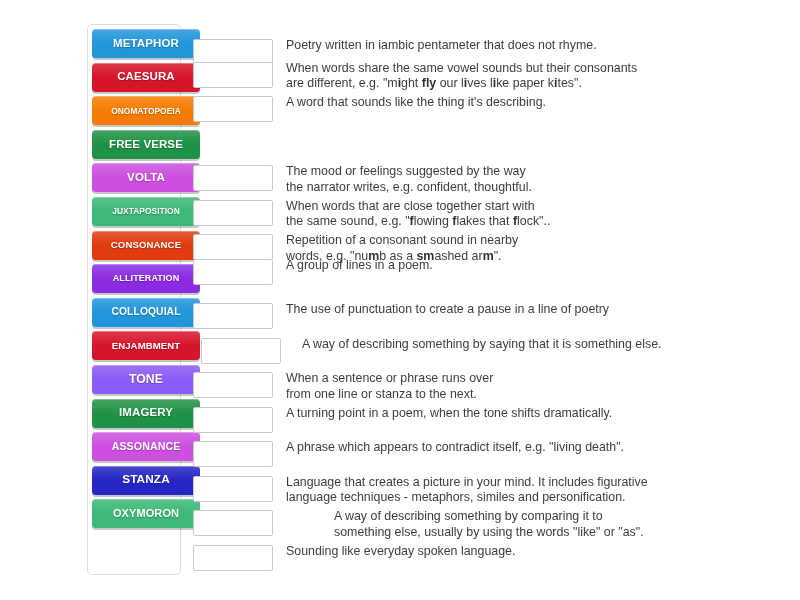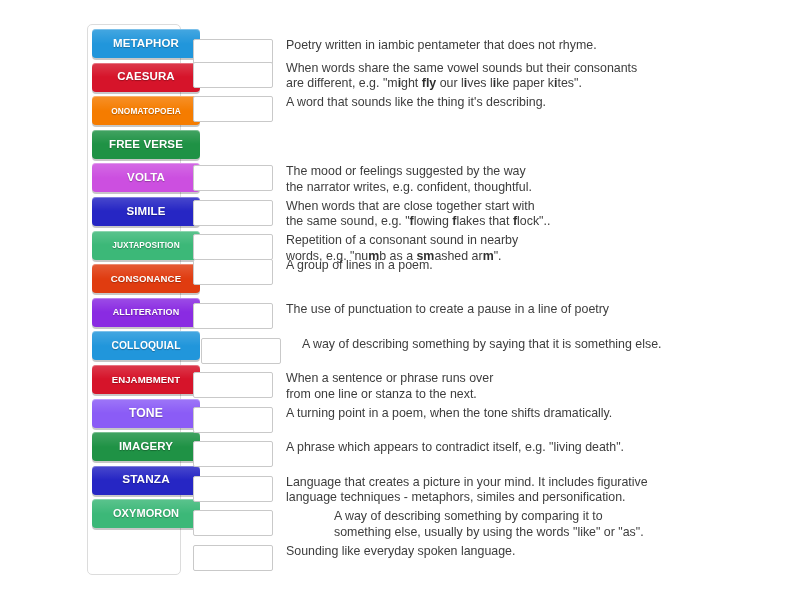--- a/index.html
+++ b/index.html
@@ -116,23 +116,20 @@
       </div>
       <div class="tile" style="background: rgb(245, 124, 0);">
         <span class="tile-label" style="font-size: 8.3px;">ONOMATOPOEIA</span>
       </div>
       <div class="tile" style="background: rgb(31, 146, 69);">
         <span class="tile-label" style="font-size: 11.5px;">FREE VERSE</span>
       </div>
       <div class="tile" style="background: rgb(204, 79, 224);">
         <span class="tile-label" style="font-size: 11.5px;">VOLTA</span>
       </div>
-      <div class="tile" style="background: rgb(38, 38, 196);">
-        <span class="tile-label" style="font-size: 11.5px;">SIMILE</span>
-      </div>
       <div class="tile" style="background: rgb(60, 184, 120);">
         <span class="tile-label" style="font-size: 8.3px;">JUXTAPOSITION</span>
       </div>
       <div class="tile" style="background: rgb(224, 60, 16);">
         <span class="tile-label" style="font-size: 9.6px;">CONSONANCE</span>
       </div>
       <div class="tile" style="background: rgb(138, 43, 226);">
         <span class="tile-label" style="font-size: 9px;">ALLITERATION</span>
       </div>
       <div class="tile" style="background: rgb(33, 150, 219);">
@@ -140,20 +137,23 @@
       </div>
       <div class="tile" style="background: rgb(214, 20, 42);">
         <span class="tile-label" style="font-size: 9.6px;">ENJAMBMENT</span>
       </div>
       <div class="tile" style="background: #8b5cf6;">
         <span class="tile-label" style="font-size: 12.2px;">TONE</span>
       </div>
       <div class="tile" style="background: rgb(31, 146, 69);">
         <span class="tile-label" style="font-size: 11.5px;">IMAGERY</span>
       </div>
+      <div class="tile" style="background: rgb(204, 79, 224);">
+        <span class="tile-label" style="font-size: 10.6px;">ASSONANCE</span>
+      </div>
       <div class="tile" style="background: rgb(38, 38, 196);">
         <span class="tile-label" style="font-size: 11.8px;">STANZA</span>
       </div>
       <div class="tile" style="background: rgb(60, 184, 120);">
         <span class="tile-label" style="font-size: 11px;">OXYMORON</span>
       </div>
     </div>
 
   <div class="rows" style="position: absolute; height: 552px;">
       <div class="row" style="position: absolute; top: 12px; left: 0px; width: 560px;">

